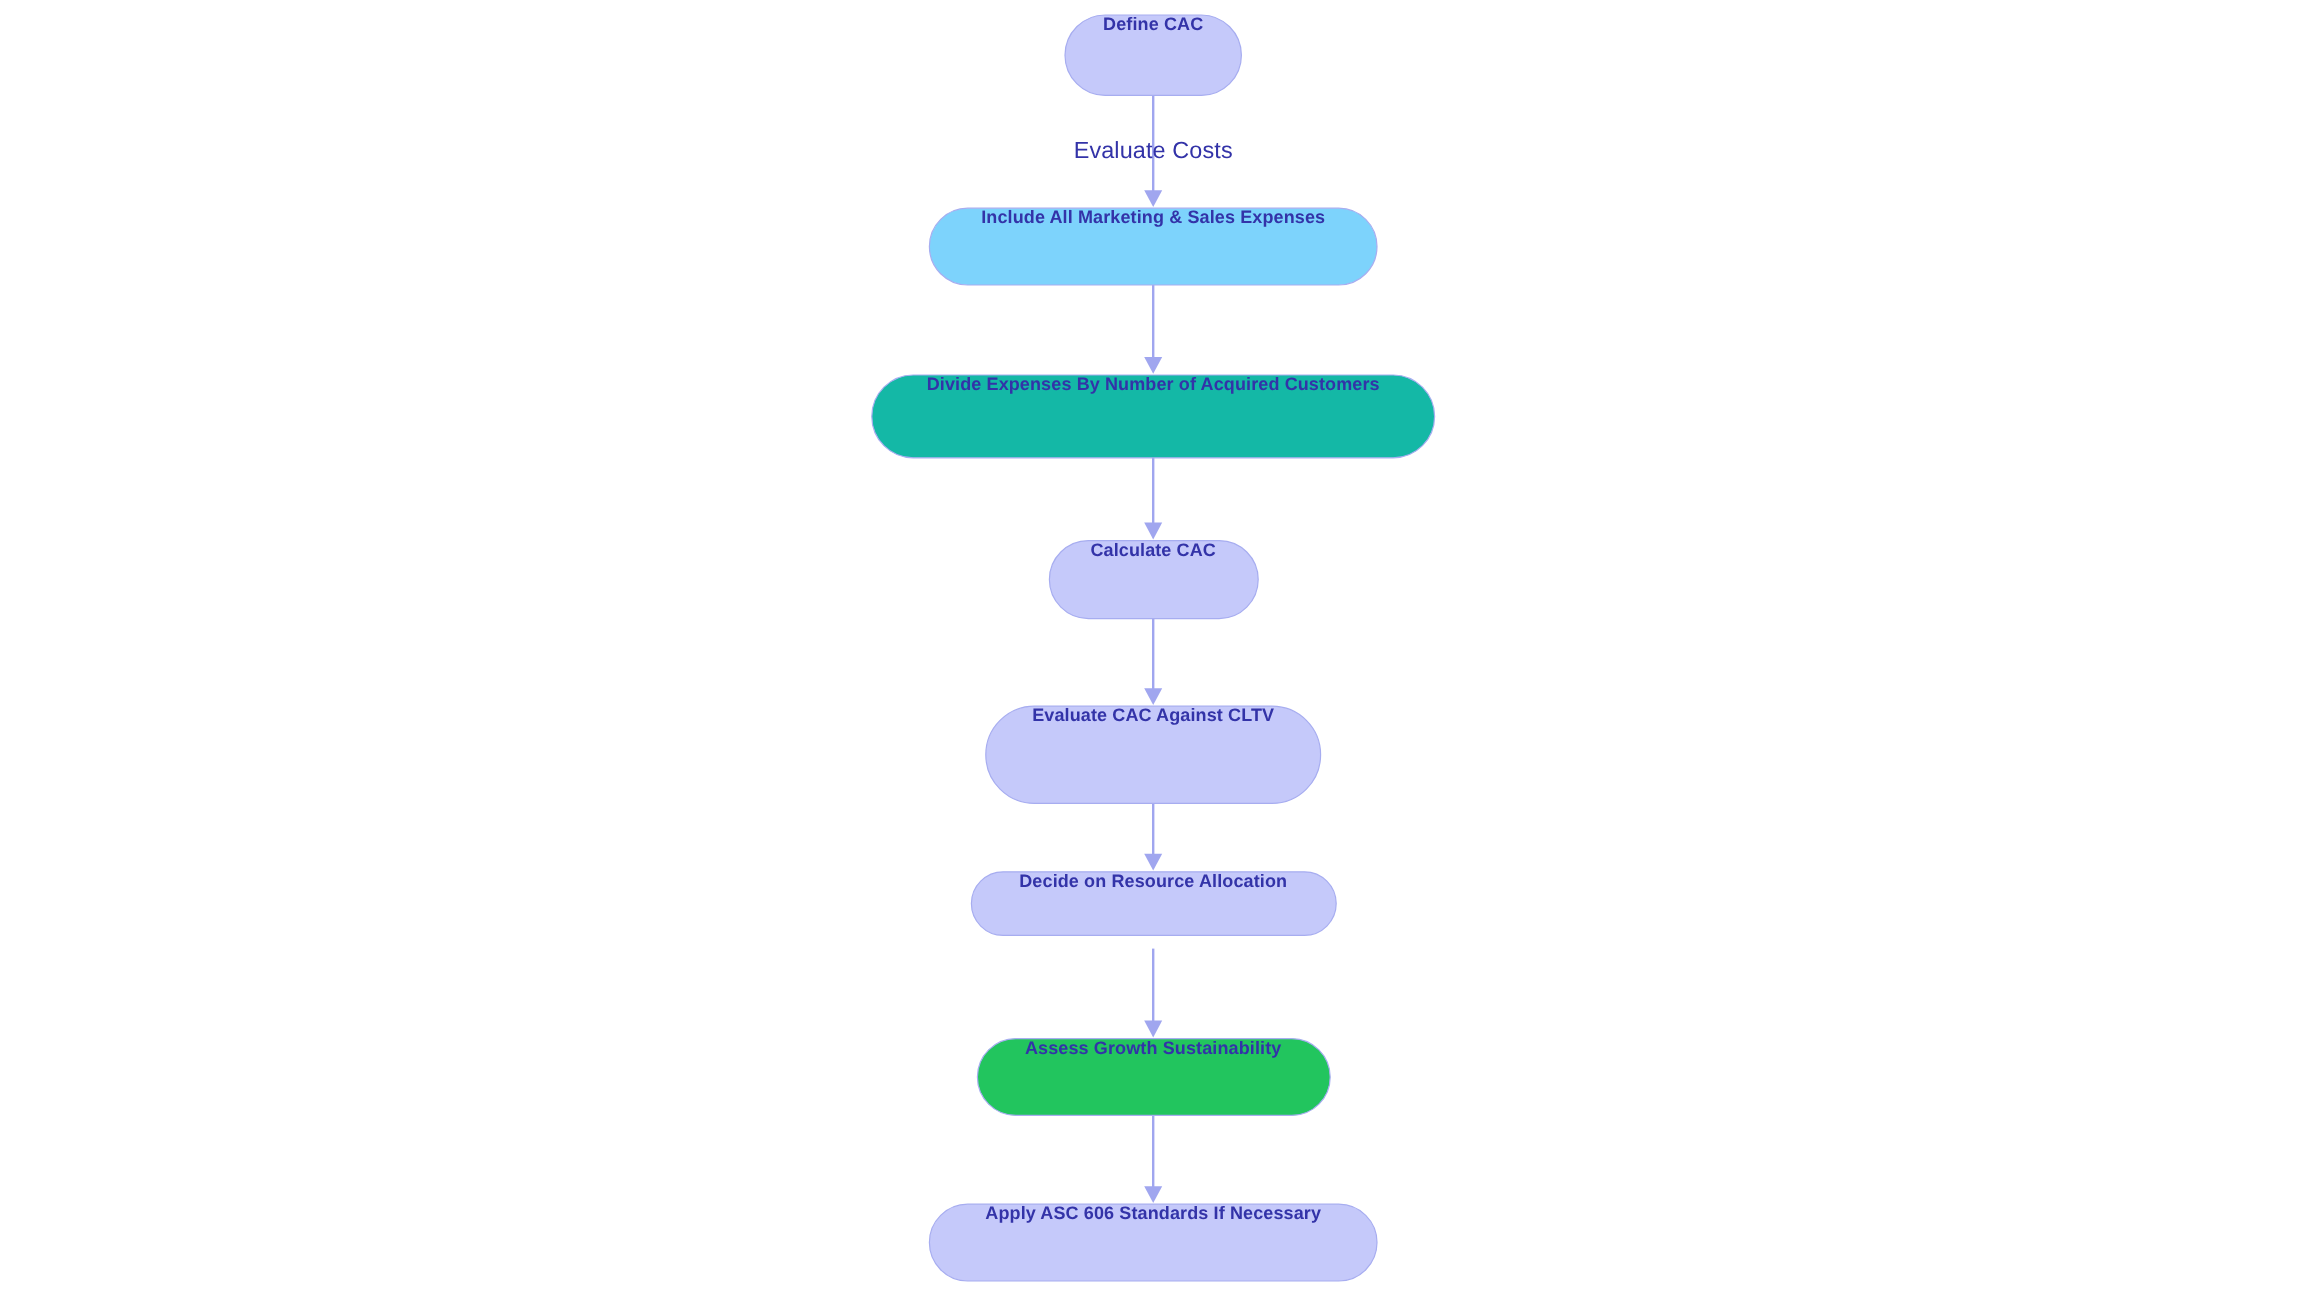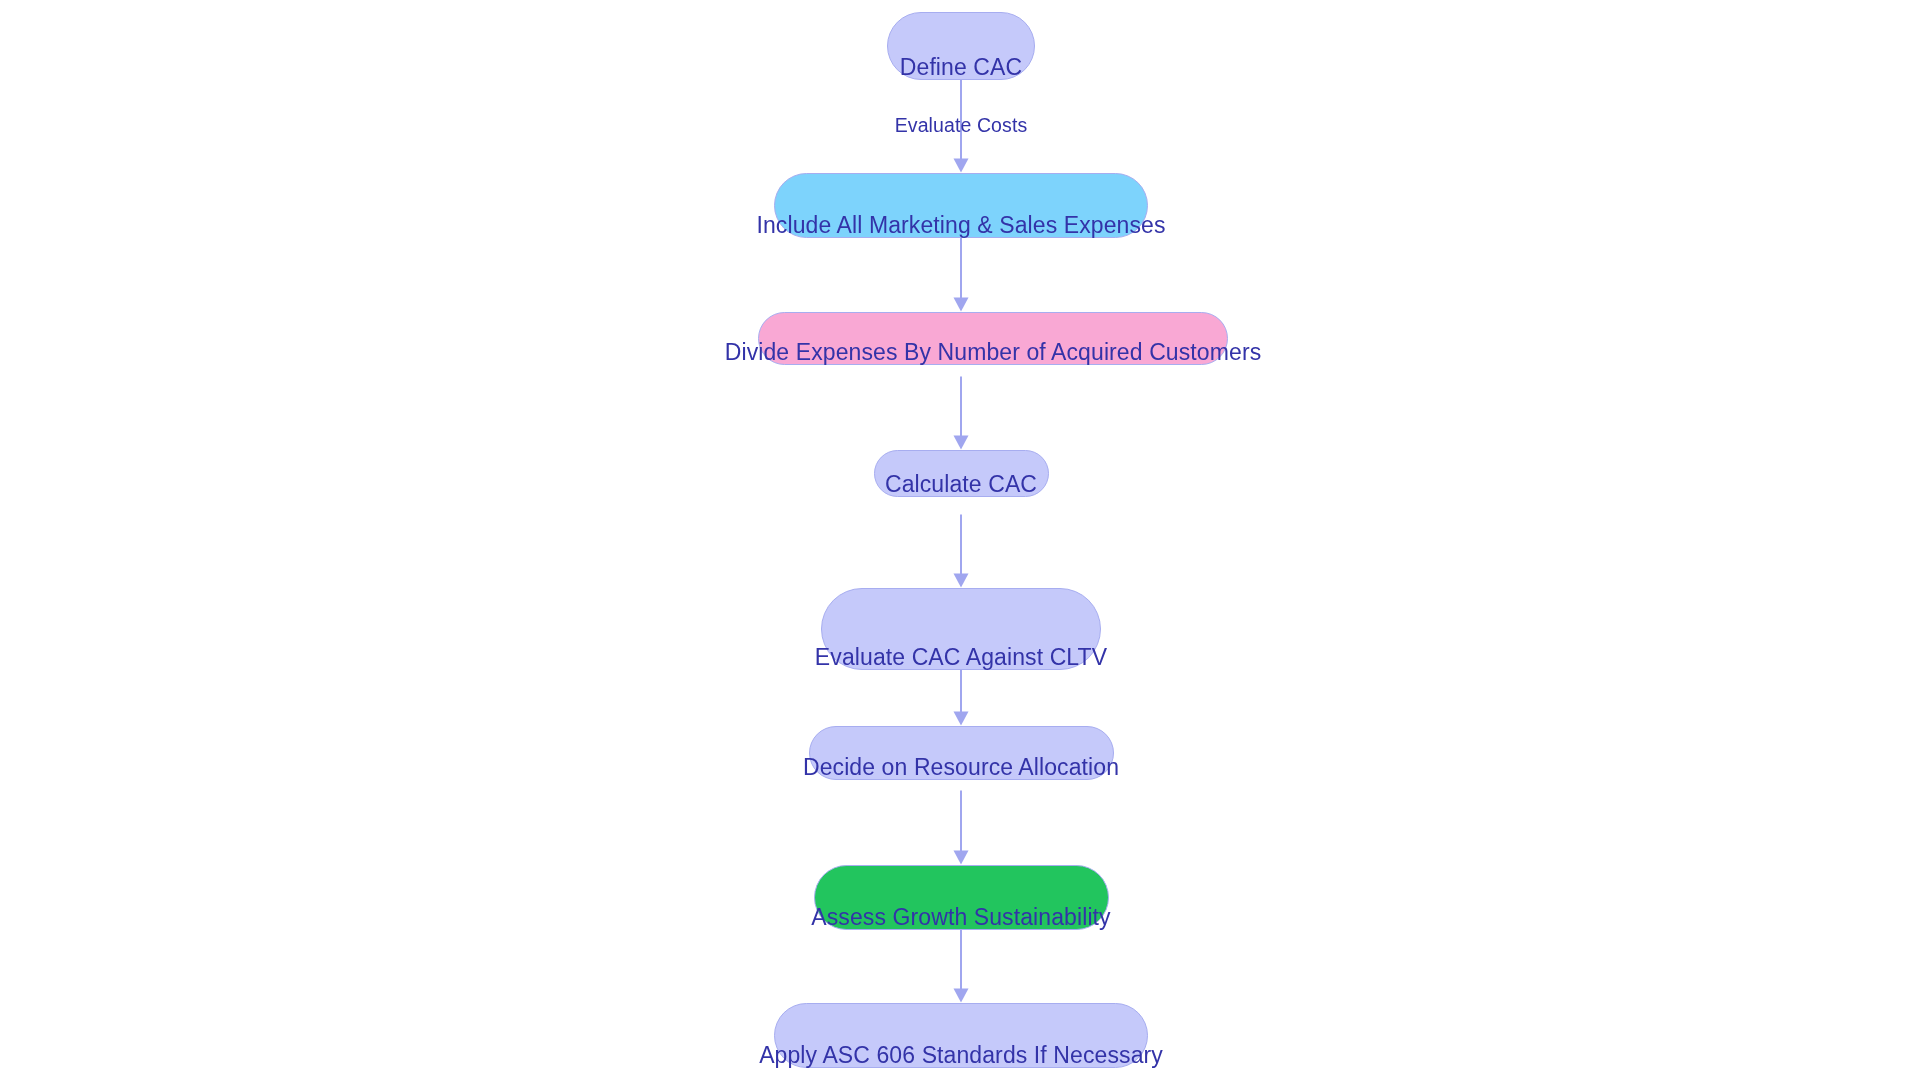--- a/index.html
+++ b/index.html
@@ -28,28 +28,28 @@
     top: 0;
     width: 1920px;
     height: 1080px;
     pointer-events: none;
   }
 
   .node {
     position: absolute;
     box-sizing: border-box;
     display: flex;
-    align-items: flex-end;
+    align-items: flex-start;
     justify-content: center;
     background: #c5c9fa;
     border: 1px solid #a7adf0;
     border-radius: 999px;
     color: #3333a8;
-    font-size: 23px;
-    font-weight: 400;
+    font-size: 15px;
+    font-weight: 700;
     letter-spacing: 0.1px;
     white-space: nowrap;
     line-height: 1;
     -webkit-font-smoothing: antialiased;
   }
 
   .node-label {
     display: block;
     padding: 0 6px;
   }
@@ -101,24 +101,24 @@
       </g>
     </svg>
 
   <div id="node-layer">
       <div class="node" style="left: 887px; top: 12px; width: 148px; height: 68px; background: rgb(197, 201, 250); border-color: rgb(167, 173, 240); color: rgb(51, 51, 168);">
         <span class="node-label">Define CAC</span>
       </div>
       <div class="node" style="left: 774px; top: 172.5px; width: 374px; height: 65px; background: #7dd3fc; border-color: rgb(167, 173, 240); color: rgb(51, 51, 168);">
         <span class="node-label">Include All Marketing &amp; Sales Expenses</span>
       </div>
-      <div class="node" style="left: 758px; top: 311.5px; width: 470px; height: 53px; background: #f9a8d4; border-color: rgb(167, 173, 240); color: rgb(51, 51, 168);">
+      <div class="node" style="left: 726px; top: 311.5px; width: 470px; height: 70px; background: #14b8a6; border-color: rgb(167, 173, 240); color: rgb(51, 51, 168);">
         <span class="node-label">Divide Expenses By Number of Acquired Customers</span>
       </div>
-      <div class="node" style="left: 873.5px; top: 449.5px; width: 175px; height: 47px; background: rgb(197, 201, 250); border-color: rgb(167, 173, 240); color: rgb(51, 51, 168);">
+      <div class="node" style="left: 873.5px; top: 449.5px; width: 175px; height: 66px; background: rgb(197, 201, 250); border-color: rgb(167, 173, 240); color: rgb(51, 51, 168);">
         <span class="node-label">Calculate CAC</span>
       </div>
       <div class="node" style="left: 821px; top: 587.5px; width: 280px; height: 82px; background: rgb(197, 201, 250); border-color: rgb(167, 173, 240); color: rgb(51, 51, 168);">
         <span class="node-label">Evaluate CAC Against CLTV</span>
       </div>
       <div class="node" style="left: 808.5px; top: 725.5px; width: 305px; height: 54px; background: rgb(197, 201, 250); border-color: rgb(167, 173, 240); color: rgb(51, 51, 168);">
         <span class="node-label">Decide on Resource Allocation</span>
       </div>
       <div class="node" style="left: 813.5px; top: 864.5px; width: 295px; height: 65px; background: #22c55e; border-color: rgb(167, 173, 240); color: rgb(51, 51, 168);">
         <span class="node-label">Assess Growth Sustainability</span>

